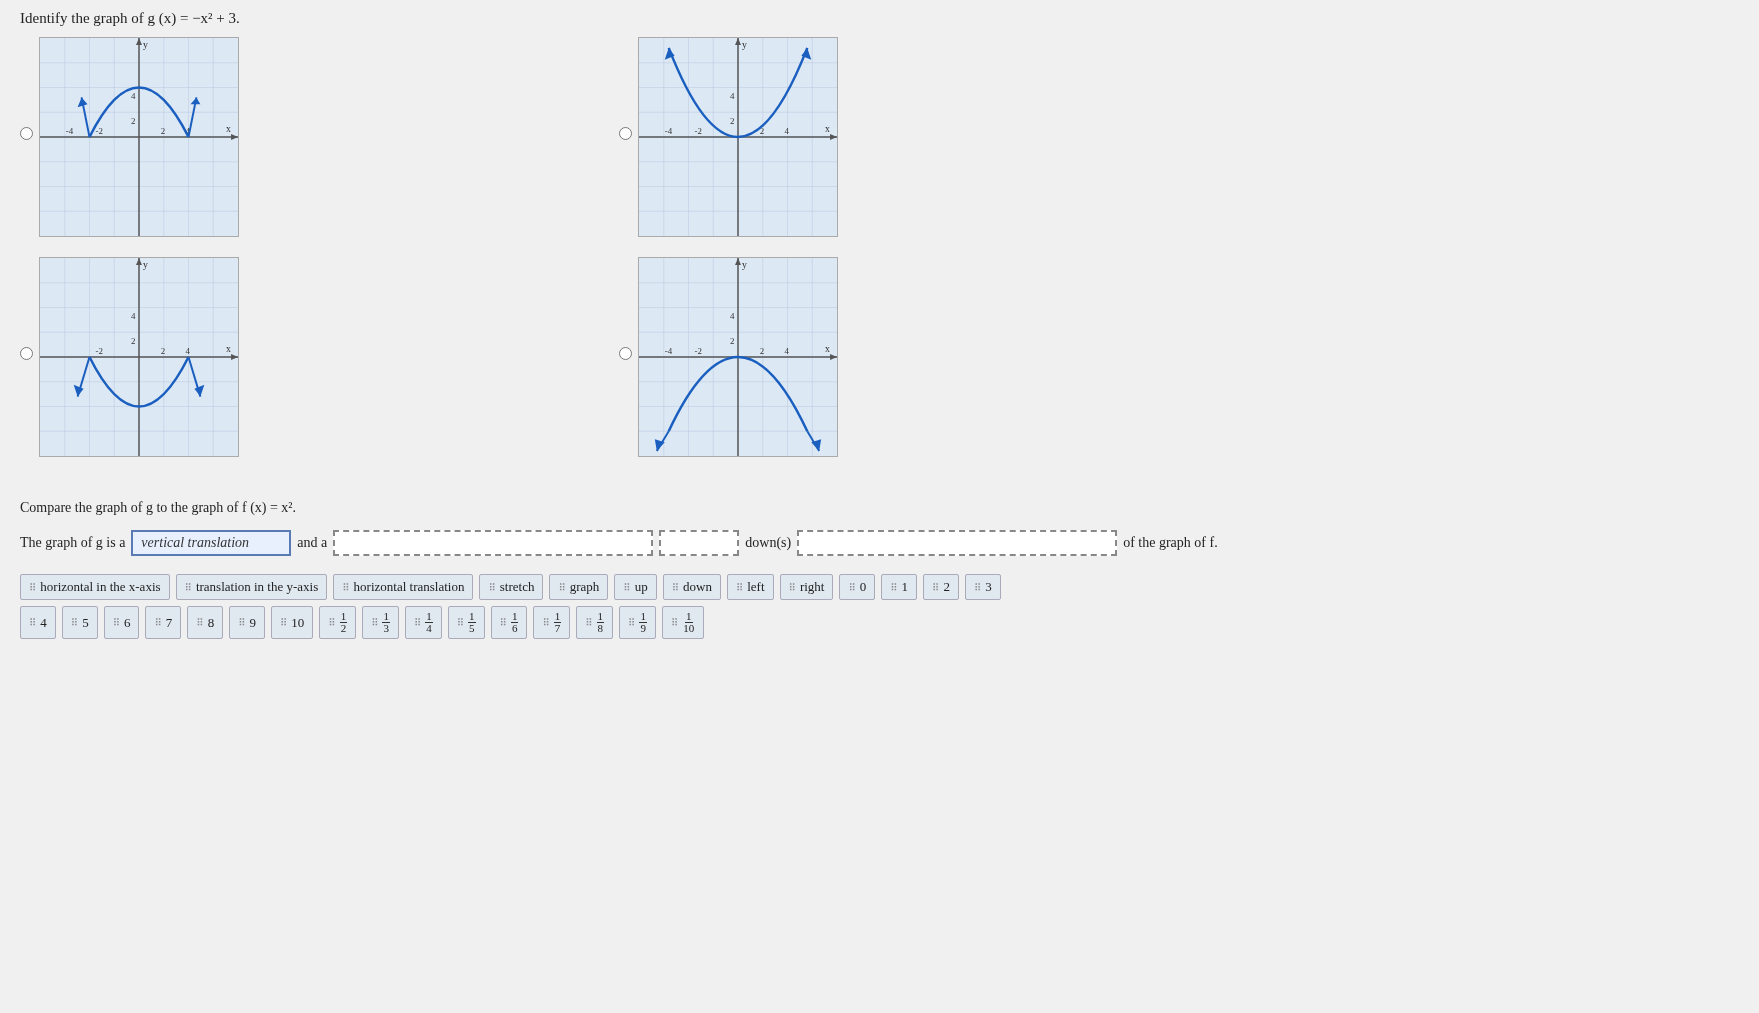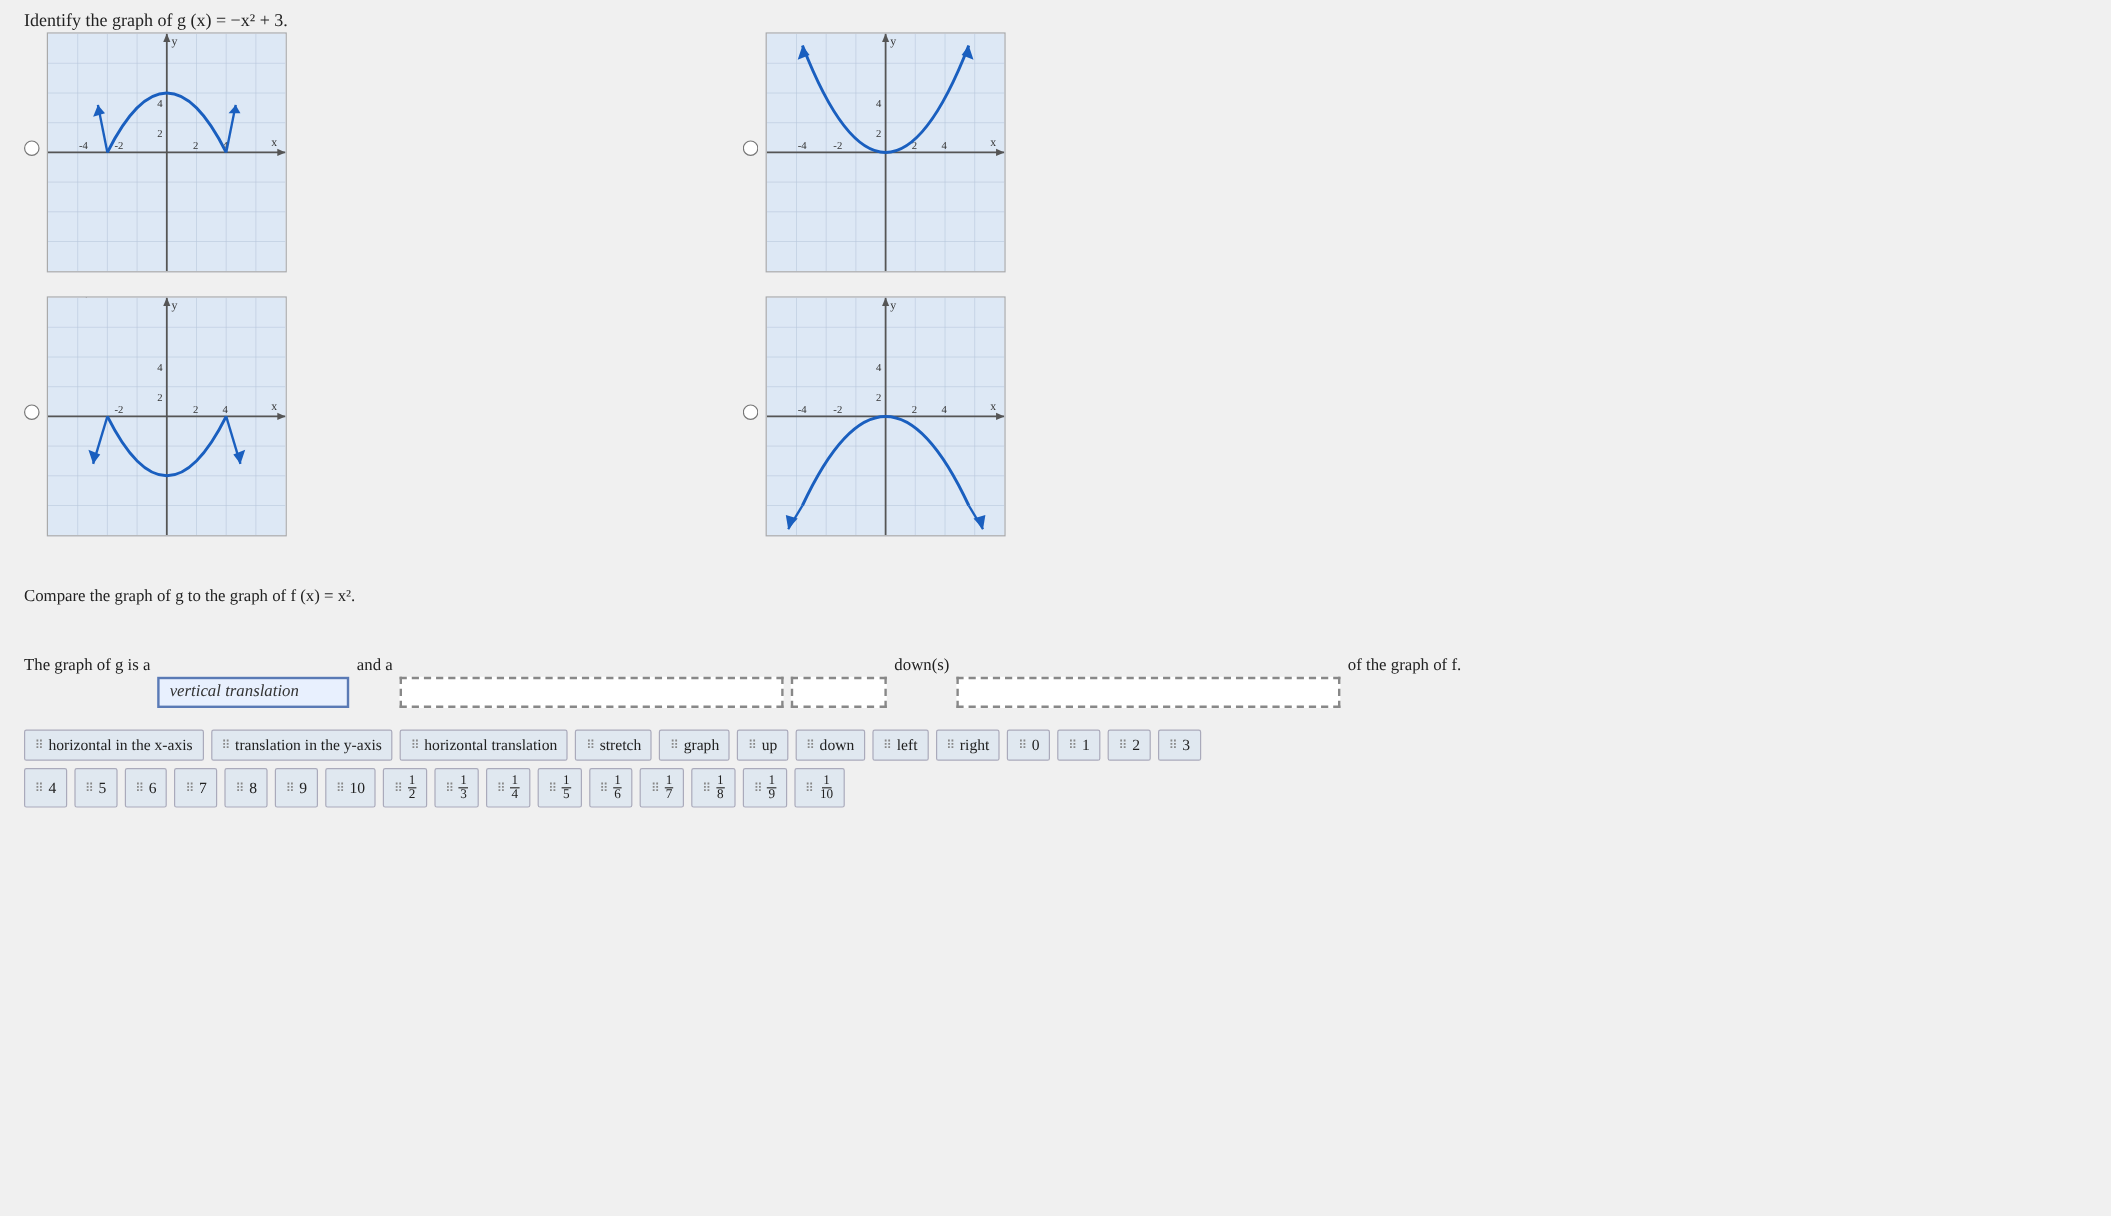--- a/index.html
+++ b/index.html
@@ -5,20 +5,21 @@
     * { box-sizing: border-box; margin: 0; padding: 0; }
     body {
       background: #f0f0f0;
       font-family: 'Times New Roman', Times, serif;
       font-size: 14px;
       color: #222;
       padding: 10px 20px;
     }
     .page-title {
       font-size: 15px;
+      margin-bottom: 10px;
     }
     .graph-option {
       display: flex;
       align-items: flex-start;
       gap: 6px;
     }
     .graph-option input[type="radio"] {
       margin-top: 80px;
     }
     .graph-container {
@@ -57,21 +58,20 @@
       flex-wrap: wrap;
     }
     .drop-box {
       display: inline-block;
       min-width: 160px;
       height: 26px;
       border: 2px dashed #888;
       background: #fff;
       vertical-align: middle;
       position: relative;
-      margin-top: 44px;
     }
     .drop-box.filled {
       background: #e8f0fe;
       border-style: solid;
       border-color: #5a7ab5;
       padding: 2px 8px;
       font-style: italic;
       color: #333;
       display: inline-flex;
       align-items: center;

